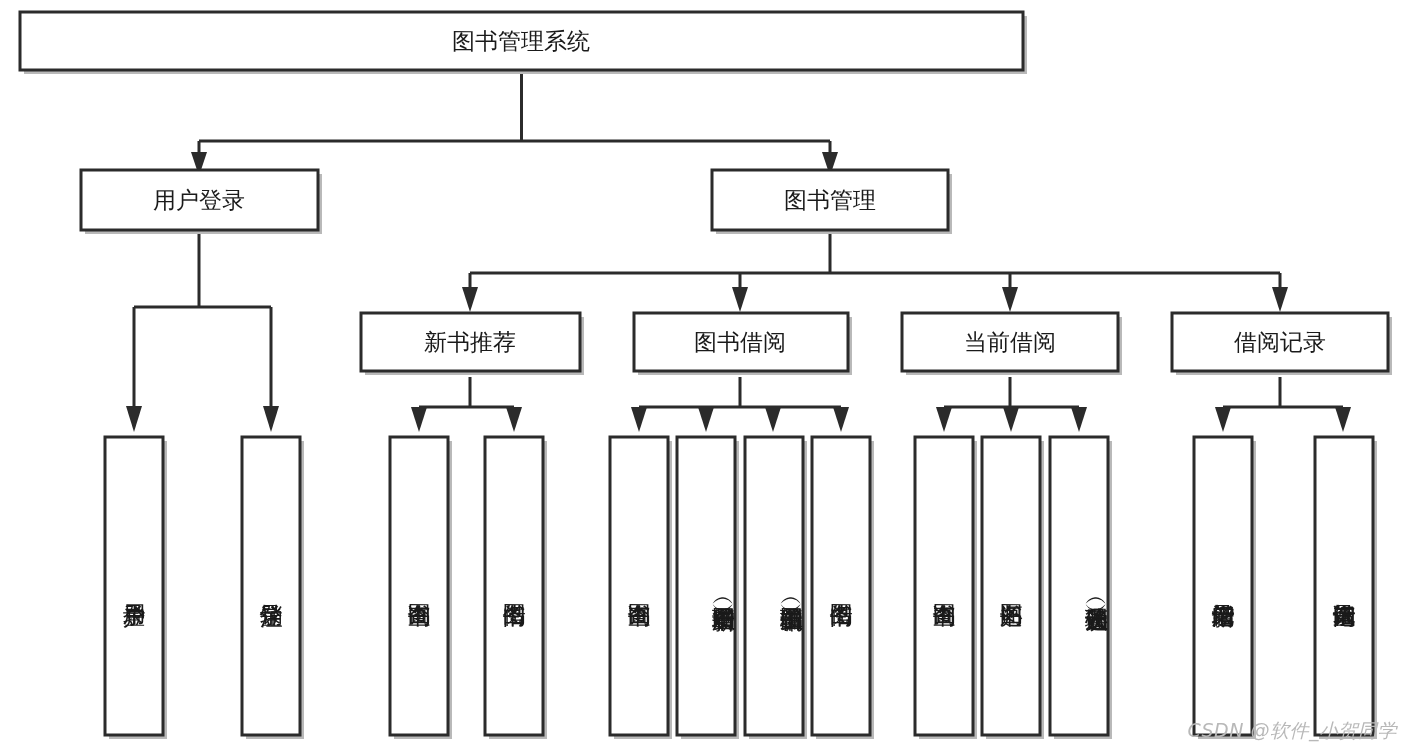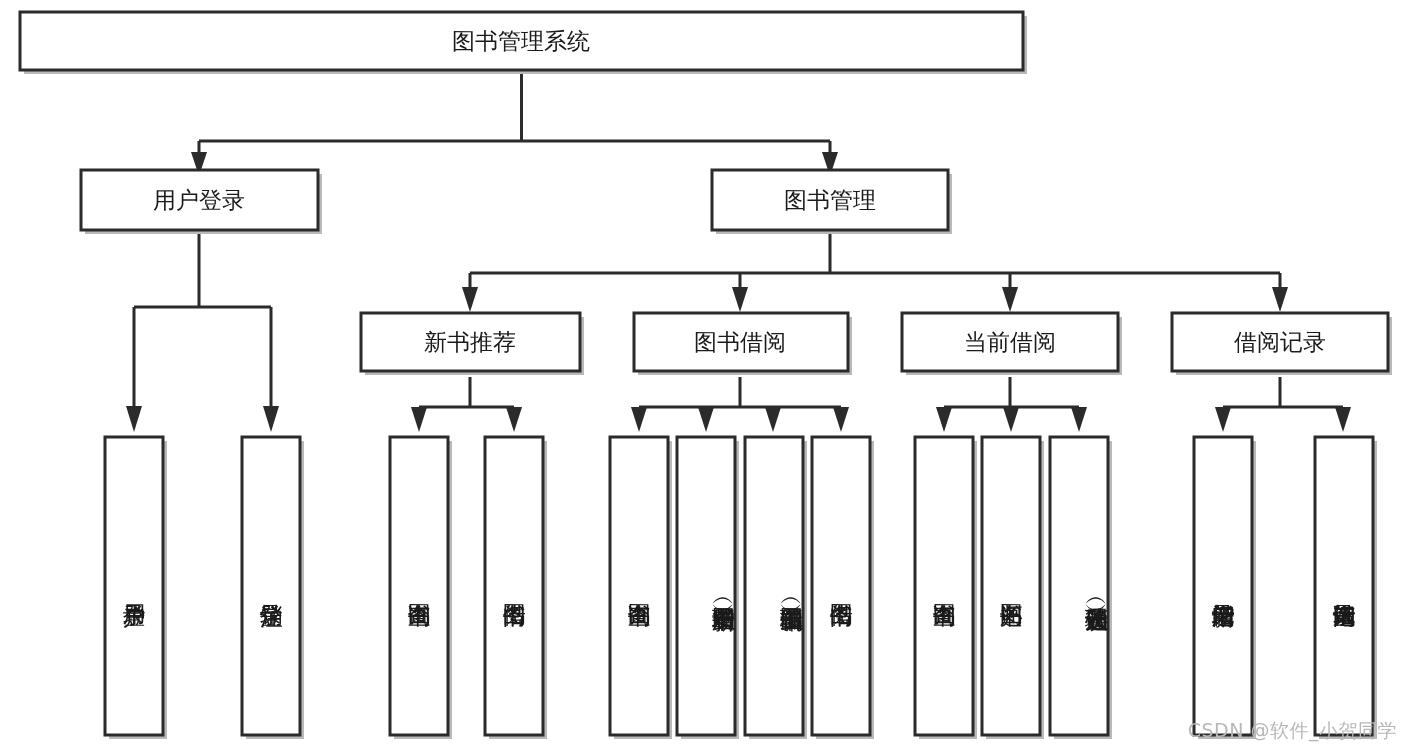--- a/index.html
+++ b/index.html
@@ -58,20 +58,21 @@
   .watermark-text {
     position: absolute;
     right: 8px;
     bottom: 3px;
     font-family: "DejaVu Sans", "Liberation Sans", sans-serif;
     font-size: 19px;
     color: #b8b8b8;
     white-space: nowrap;
     letter-spacing: 0.5px;
     pointer-events: none;
+    font-style: italic;
   }
   
   .vlabel {
     position: absolute;
     font-family: "DejaVu Sans", "Liberation Sans", sans-serif;
     font-size: 23px;
     line-height: 1.03;
     color: #1a1a1a;
     text-align: center;
     writing-mode: vertical-rl;

